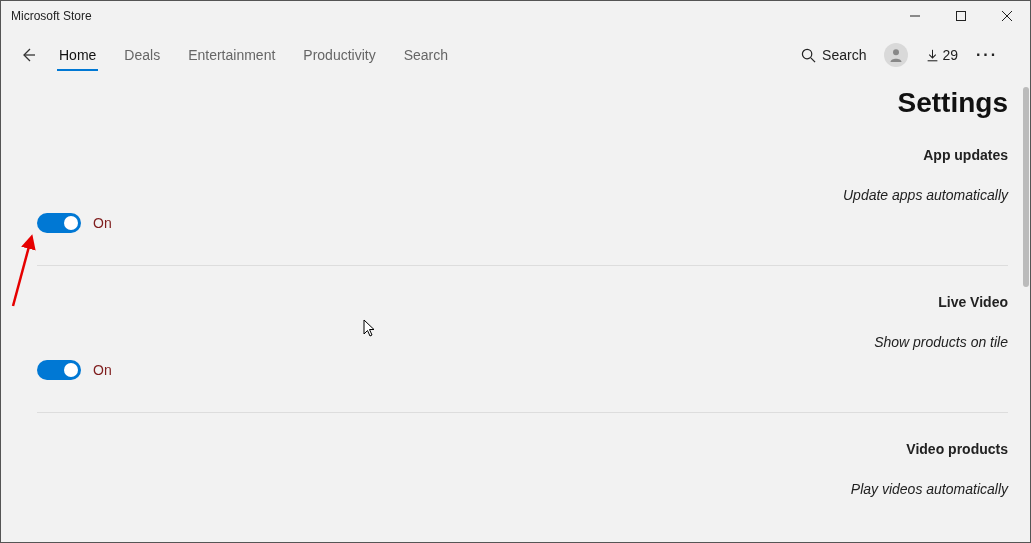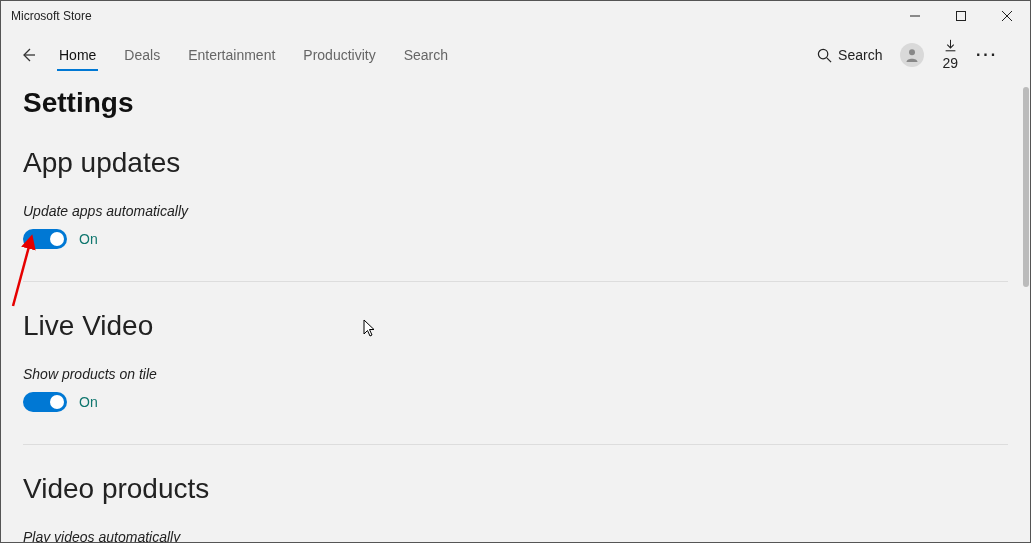--- a/index.html
+++ b/index.html
@@ -56,47 +56,48 @@
     background: #0078d4;
   }
   .spacer { flex: 1; }
   .topright { display: flex; align-items: center; gap: 18px; padding-right: 8px; }
   .search { display: flex; align-items: center; gap: 6px; font-size: 14px; color: #222; }
   .avatar {
     width: 24px; height: 24px; border-radius: 50%;
     background: #d9d9d9;
     display: flex; align-items: center; justify-content: center;
   }
-  .downloads { display: flex; align-items: center; gap: 3px; font-size: 14px; color: #222; flex-direction: column; }
+  .downloads { display: flex; align-items: center; gap: 3px; font-size: 14px; color: #222; }
   .more { display: flex; align-items: center; gap: 3px; color: #222; letter-spacing: 2px; font-weight: bold;}
   .content {
-    padding: 8px 22px 0 22px;
+    padding: 8px 22px 0 36px;
     height: calc(100% - 78px);
     overflow-y: hidden;
     position: relative;
+    text-align: right;
   }
   .page-title { font-size: 28px; font-weight: 600; margin-bottom: 28px; color: #111; }
-  .section-title { font-size: 28px; font-weight: 400; color: #222; margin-bottom: 24px; }
+  .section-title { font-size: 14px; font-weight: 700; color: #222; margin-bottom: 24px; }
   .setting-label { font-size: 14px; color: #222; margin-bottom: 10px; font-style: italic; }
   .toggle-row { display: flex; align-items: center; gap: 12px; margin-bottom: 32px; }
   .toggle {
     width: 44px; height: 20px;
     background: #0078d4;
     border-radius: 10px;
     position: relative;
   }
   .toggle::after {
     content: "";
     position: absolute;
     right: 3px; top: 3px;
     width: 14px; height: 14px;
     background: #fff;
     border-radius: 50%;
   }
-  .toggle-state { font-size: 14px; color: #0f766e; }
+  .toggle-state { font-size: 14px; color: #7f1d1d; }
   .divider { border: none; border-top: 1px solid #ddd; margin: 4px 0 28px 0; }
   .scrollbar {
     position: absolute;
     right: 1px;
     top: 86px;
     width: 6px;
     height: 200px;
     background: #bbb;
     border-radius: 3px;
   }

